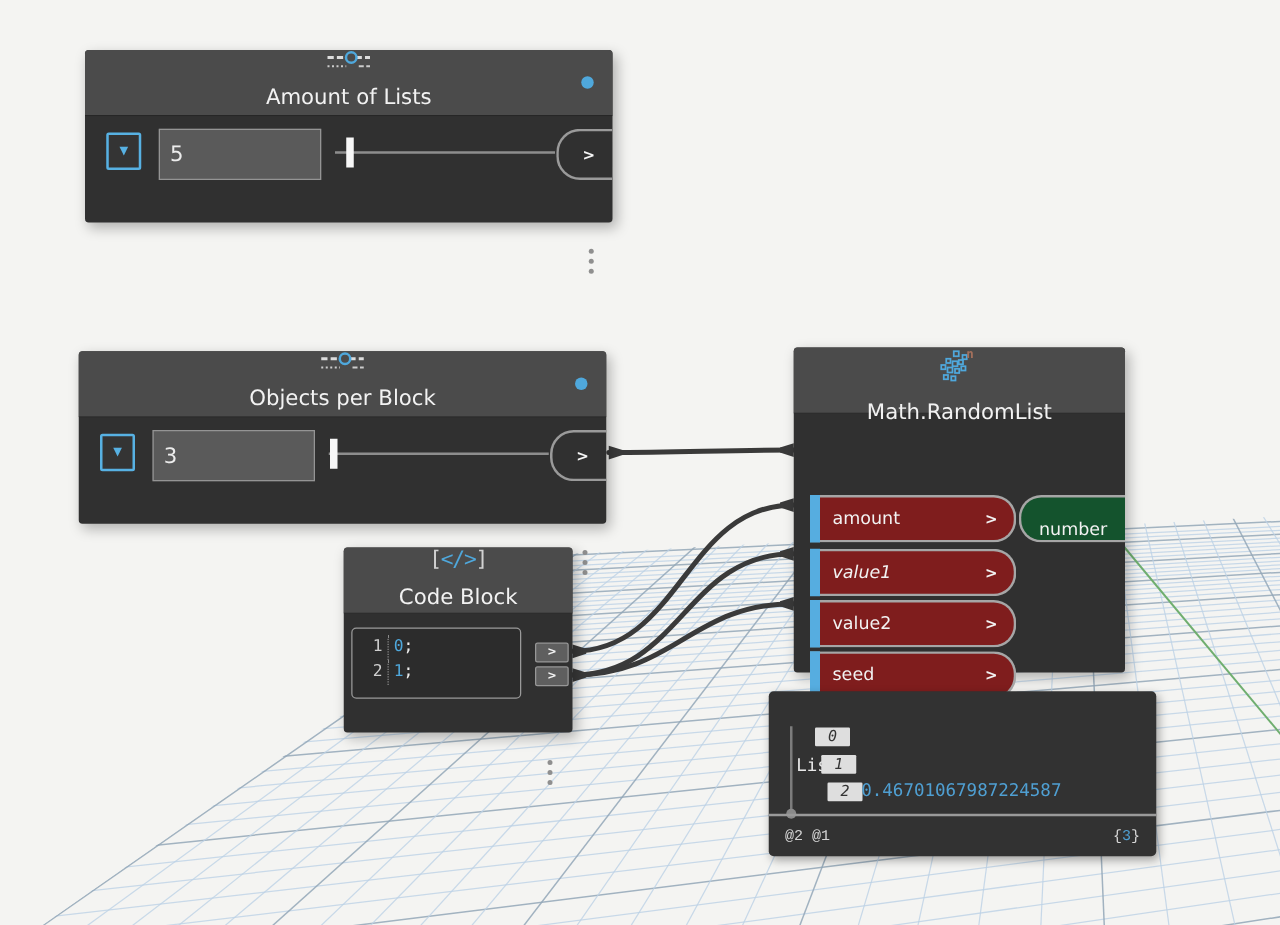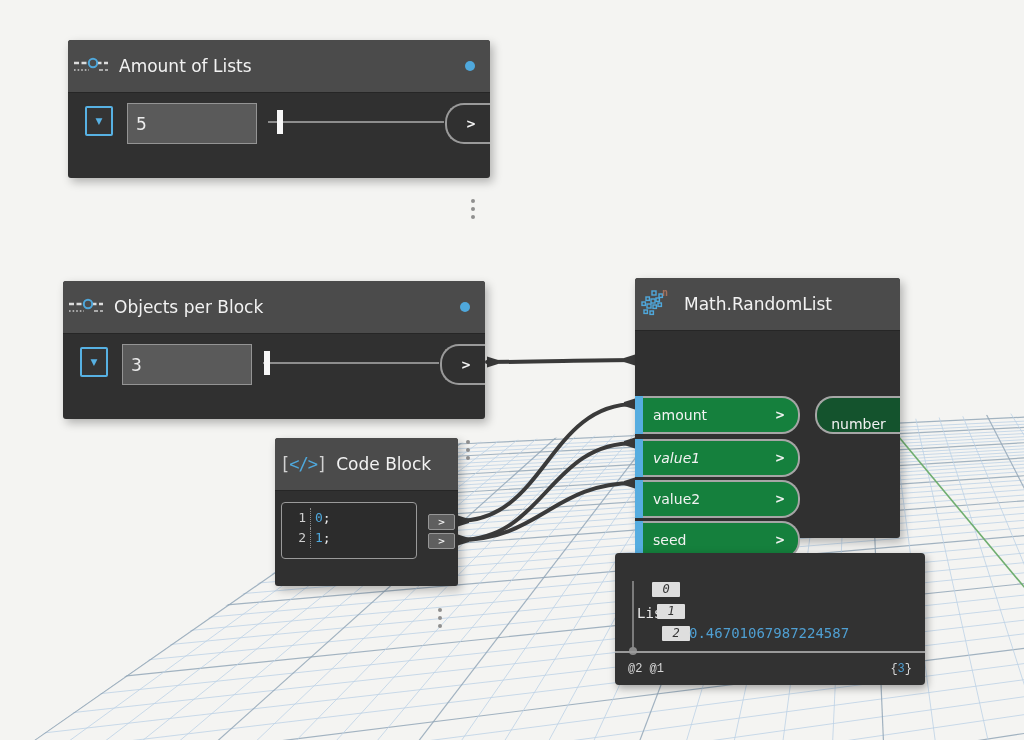--- a/index.html
+++ b/index.html
@@ -20,21 +20,21 @@
   
   #wires{position:absolute;left:0;top:0;z-index:5;pointer-events:none;}
   .wire{stroke:#3a3a3a;stroke-width:4;fill:none;stroke-linecap:round;}
   .bulb{fill:#3a3a3a;}
 
   
   .node{position:absolute;z-index:10;border-radius:3px;
     box-shadow:3px 4px 10px rgba(0,0,0,.28);background:#303030;}
   .n-header{height:52px;background:#4b4b4b;border-radius:3px 3px 0 0;
     border-bottom:1px solid #262626;display:flex;align-items:center;
-    padding:0 5px;gap:10px;position:relative;}
+    padding:0 5px;gap:10px;position:relative;flex-direction:column;}
   .n-title{color:#f2f2f2;font-size:17px;white-space:nowrap;}
   .n-body{position:relative;}
   .kebab{position:absolute;display:flex;flex-direction:column;gap:4px;width:10px;align-items:center;cursor:pointer;}
   .kebab i{width:4px;height:4px;border-radius:50%;background:#8f8f8f;display:block;}
 
   
   .slider-node{width:422px;height:138px;}
   .sn-dot{position:absolute;right:15px;top:21px;width:10px;height:10px;border-radius:50%;background:#4fa8dc;}
   .sn-dd{position:absolute;left:17px;top:13px;width:24px;height:26px;background:#343434;
     border:2px solid #57b1e3;border-radius:2px;color:#57b1e3;font-size:9px;
@@ -69,21 +69,21 @@
   .cb-port{position:absolute;left:153px;width:25px;height:14px;background:#5f5f5f;border:1px solid #979797;
     border-radius:2px;color:#f2f2f2;font-size:9px;font-weight:bold;display:flex;align-items:center;
     justify-content:center;cursor:crosshair;}
   #cb-port-1{top:23px;}
   #cb-port-2{top:42px;}
   #node-code .kebab{left:160px;top:117px;}
 
   
   #node-random{width:265px;height:260px;}
   .rn-icon{width:34px;height:32px;flex:0 0 auto;}
-  .rn-pill{position:absolute;left:0;width:163px;height:34px;background:#15803d;border:2px solid #a6a6a6;
+  .rn-pill{position:absolute;left:13px;width:163px;height:34px;background:#7f1d1d;border:2px solid #a6a6a6;
     border-left:none;border-radius:0 18px 18px 0;display:flex;align-items:center;cursor:crosshair;}
   .rn-strip{position:absolute;left:0;top:-2px;bottom:-2px;width:8px;background:#56ade0;}
   .rn-label{color:#f2f2f2;font-size:14px;margin-left:18px;}
   .rn-caret{position:absolute;right:13px;color:#f2f2f2;font-size:12px;font-weight:bold;}
   #rn-in-0{top:65px;}
   #rn-in-1{top:108px;font-style:italic;}
   #rn-in-2{top:149px;}
   #rn-in-3{top:190px;}
   .rn-out{position:absolute;left:180px;right:0;top:65px;height:34px;background:#14532d;border:2px solid #a6a6a6;
     border-right:none;border-radius:18px 0 0 18px;display:flex;align-items:flex-end;justify-content:center;

